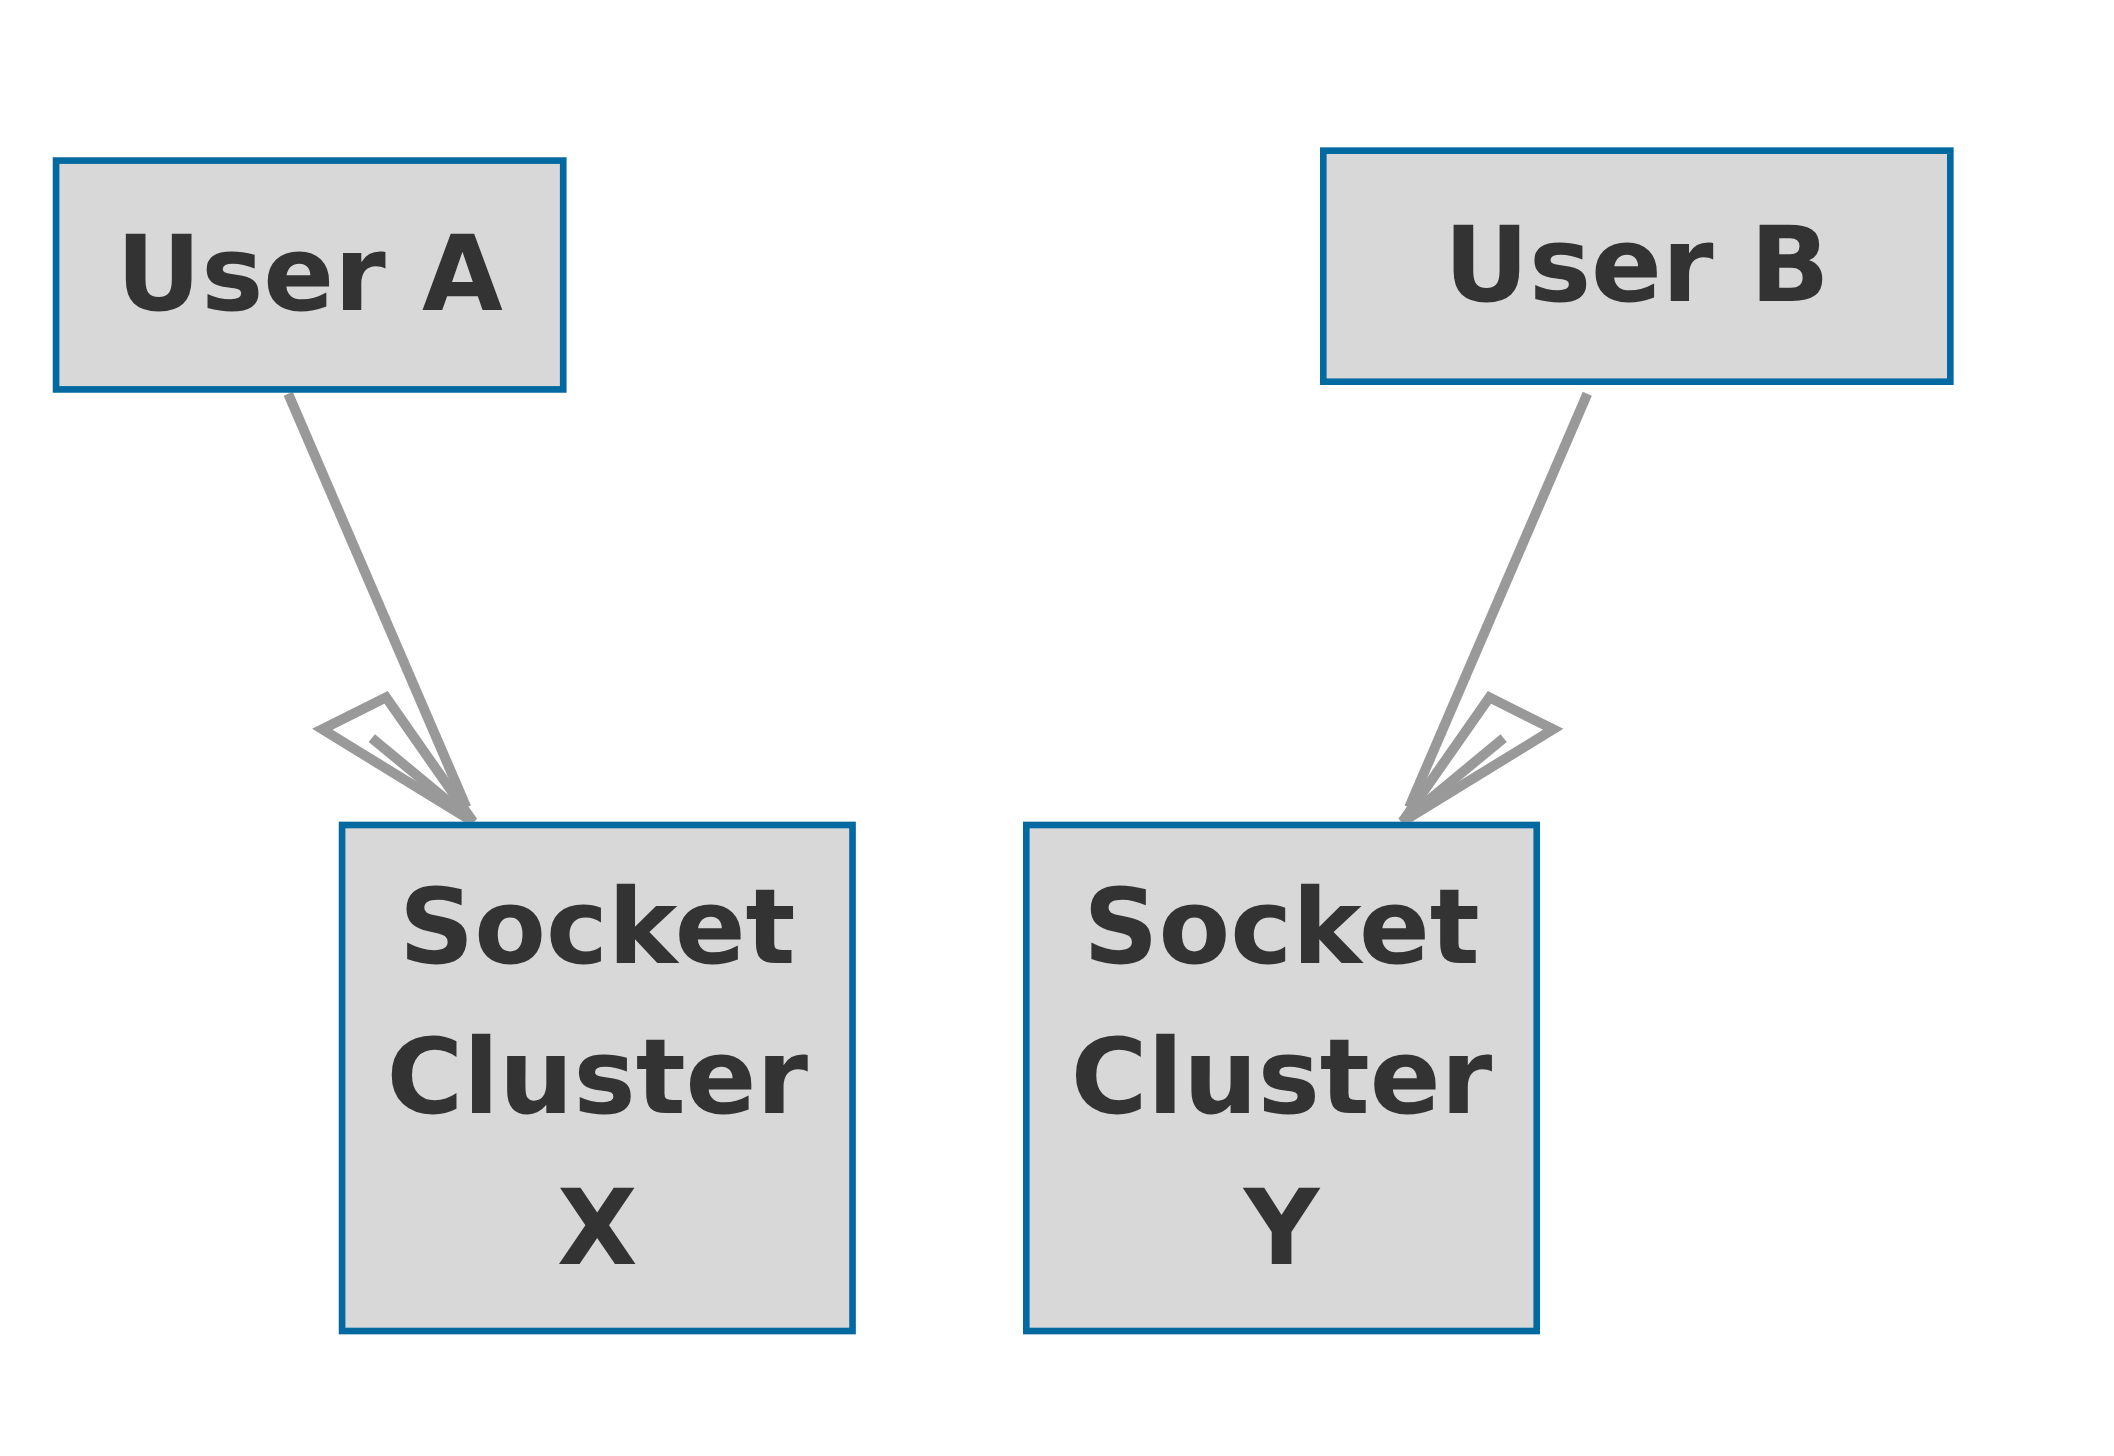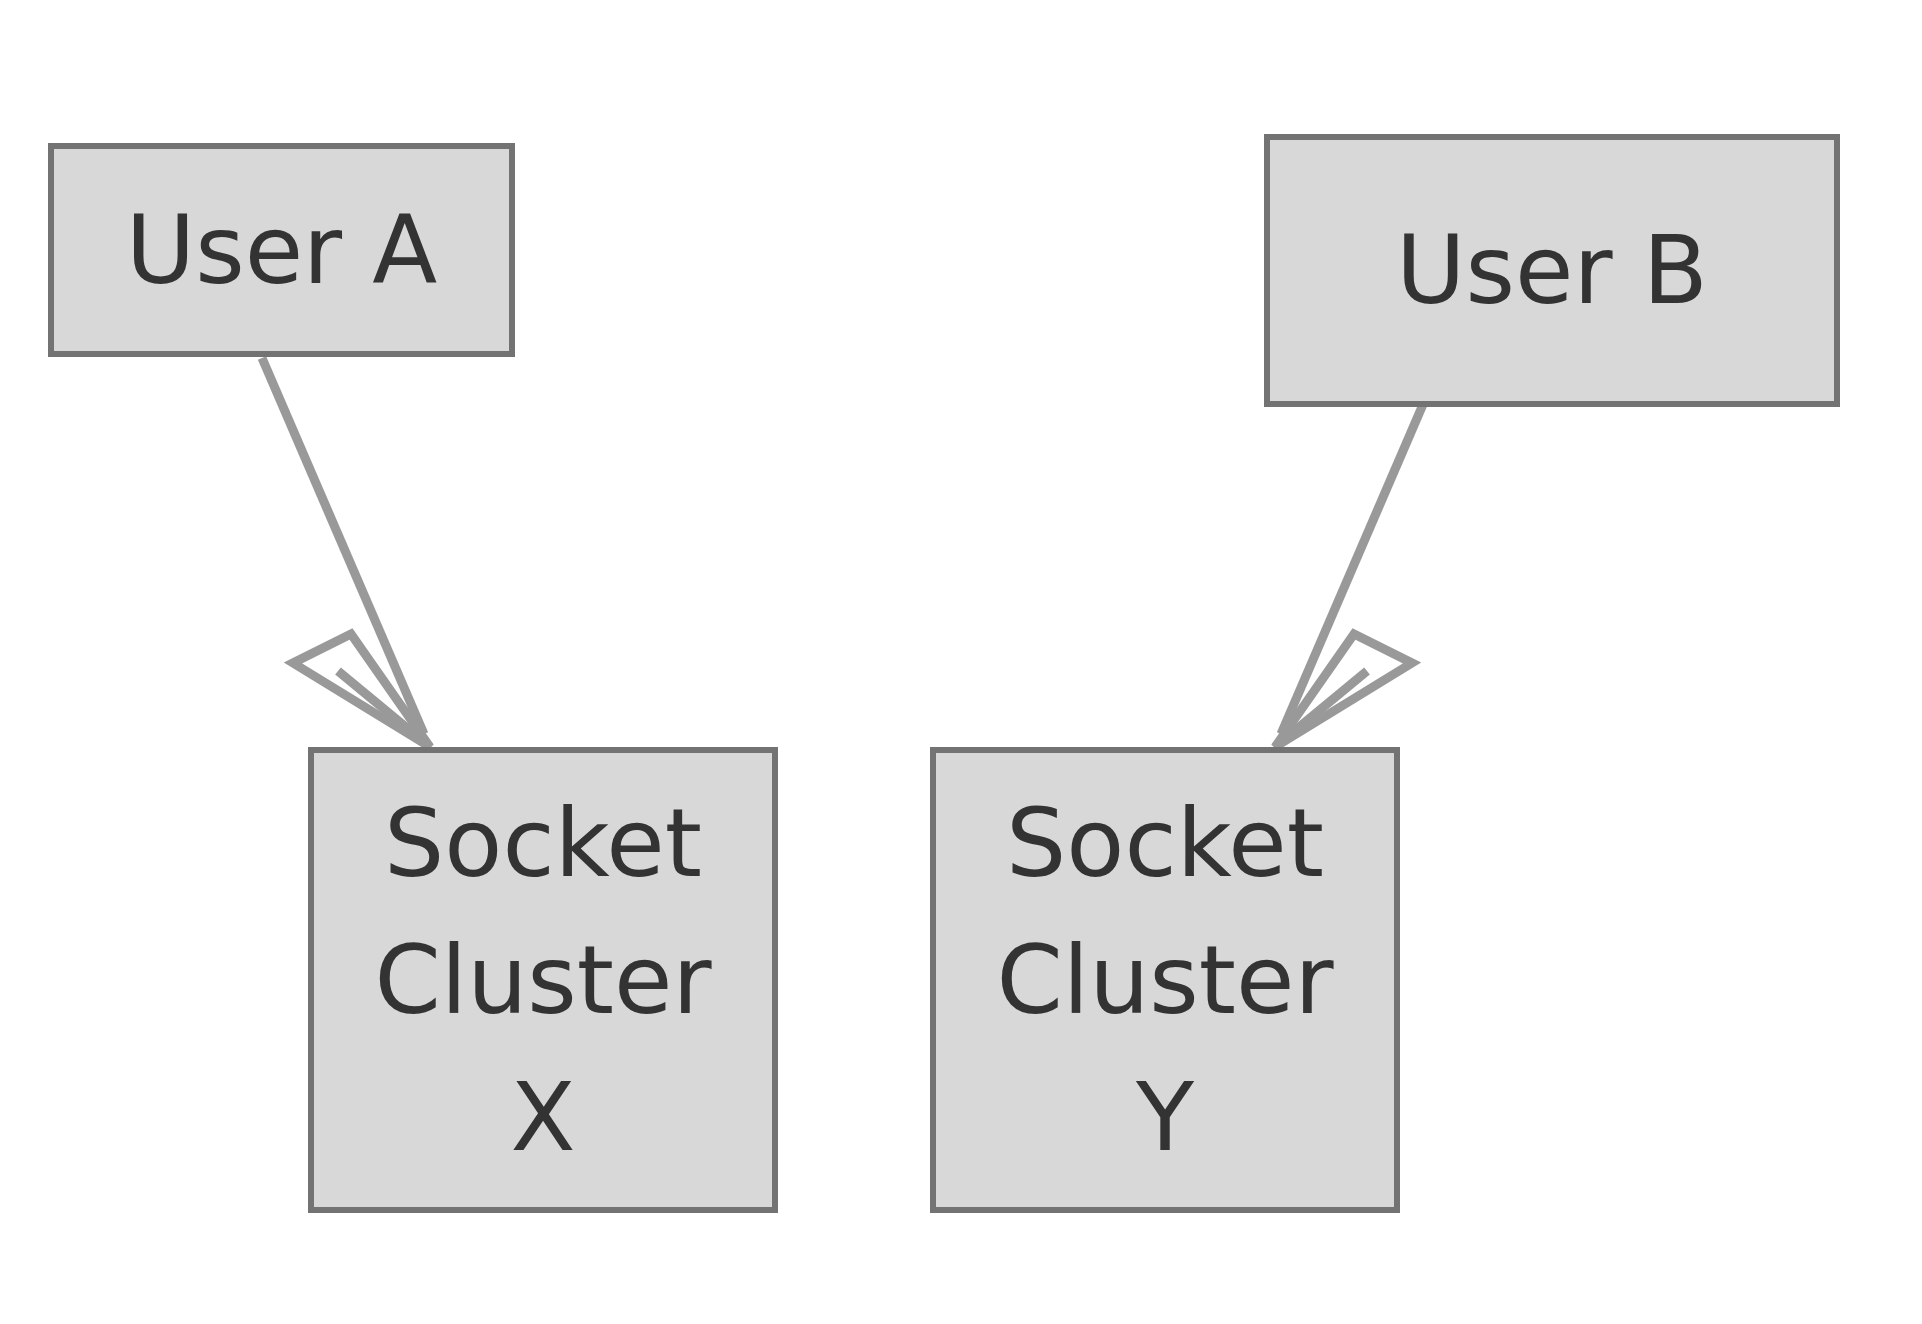--- a/index.html
+++ b/index.html
@@ -24,48 +24,48 @@
     left: 0;
     top: 0;
     width: 1922px;
     height: 1324px;
     pointer-events: none;
   }
   .node {
     position: absolute;
     box-sizing: border-box;
     background: #d8d8d8;
-    border: 6px solid #737373;
+    border: 6px solid #0369a1;
     display: flex;
     flex-direction: column;
     align-items: center;
     justify-content: center;
     color: #333333;
     font-size: 95px;
     line-height: 137px;
-    font-weight: 400;
+    font-weight: 700;
     letter-spacing: 0px;
     white-space: nowrap;
     user-select: none;
   }
   .node-line {
     display: block;
     text-align: center;
   }
   #node-user-a {
     left: 48px;
     top: 143px;
     width: 467px;
     height: 214px;
   }
   #node-user-b {
-    left: 1264px;
+    left: 1200px;
     top: 134px;
     width: 576px;
-    height: 273px;
+    height: 216px;
   }
   #node-socket-cluster-x {
     left: 308px;
     top: 747px;
     width: 470px;
     height: 466px;
   }
   #node-socket-cluster-y {
     left: 930px;
     top: 747px;

